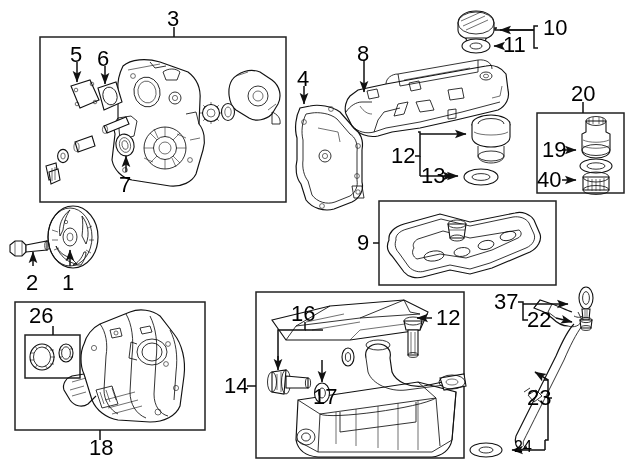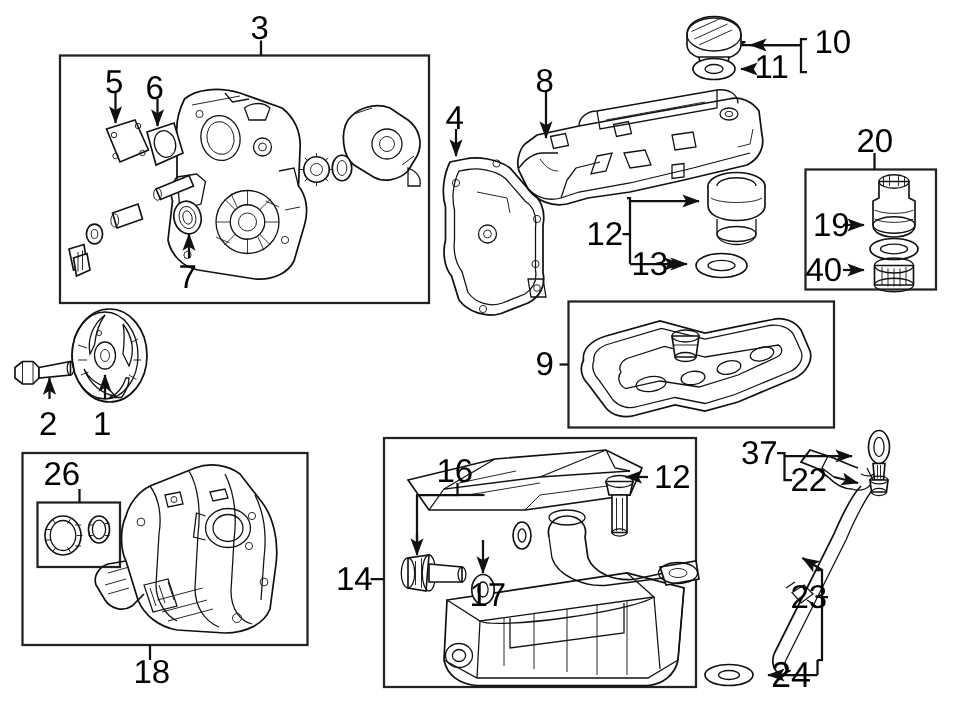--- a/index.html
+++ b/index.html
@@ -509,17 +509,17 @@
   <span class="callout" style="left:224px;top:375px;font-size:22px;">14</span>
   <span class="callout" style="left:436px;top:307px;font-size:22px;">12</span>
   <span class="callout" style="left:291px;top:303px;font-size:22px;">16</span>
   <span class="callout" style="left:313px;top:341px;font-size:22px;margin-top:45px;">17</span>
   <span class="callout" style="left:571px;top:83px;font-size:22px;">20</span>
   <span class="callout" style="left:542px;top:139px;font-size:22px;">19</span>
   <span class="callout" style="left:537px;top:169px;font-size:22px;">40</span>
   <span class="callout" style="left:494px;top:291px;font-size:22px;">37</span>
   <span class="callout" style="left:527px;top:309px;font-size:22px;text-align:center;">22</span>
   <span class="callout" style="left:527px;top:387px;font-size:22px;">23</span>
-  <span class="callout" style="left:514px;top:439px;font-size:24px;">24</span>
+  <span class="callout" style="left:514px;top:439px;font-size:16px;">24</span>
   <span class="callout" style="left:89px;top:437px;font-size:22px;">18</span>
   <span class="callout" style="left:29px;top:305px;font-size:22px;">26</span>
 
 </div>
 
 </body></html>

